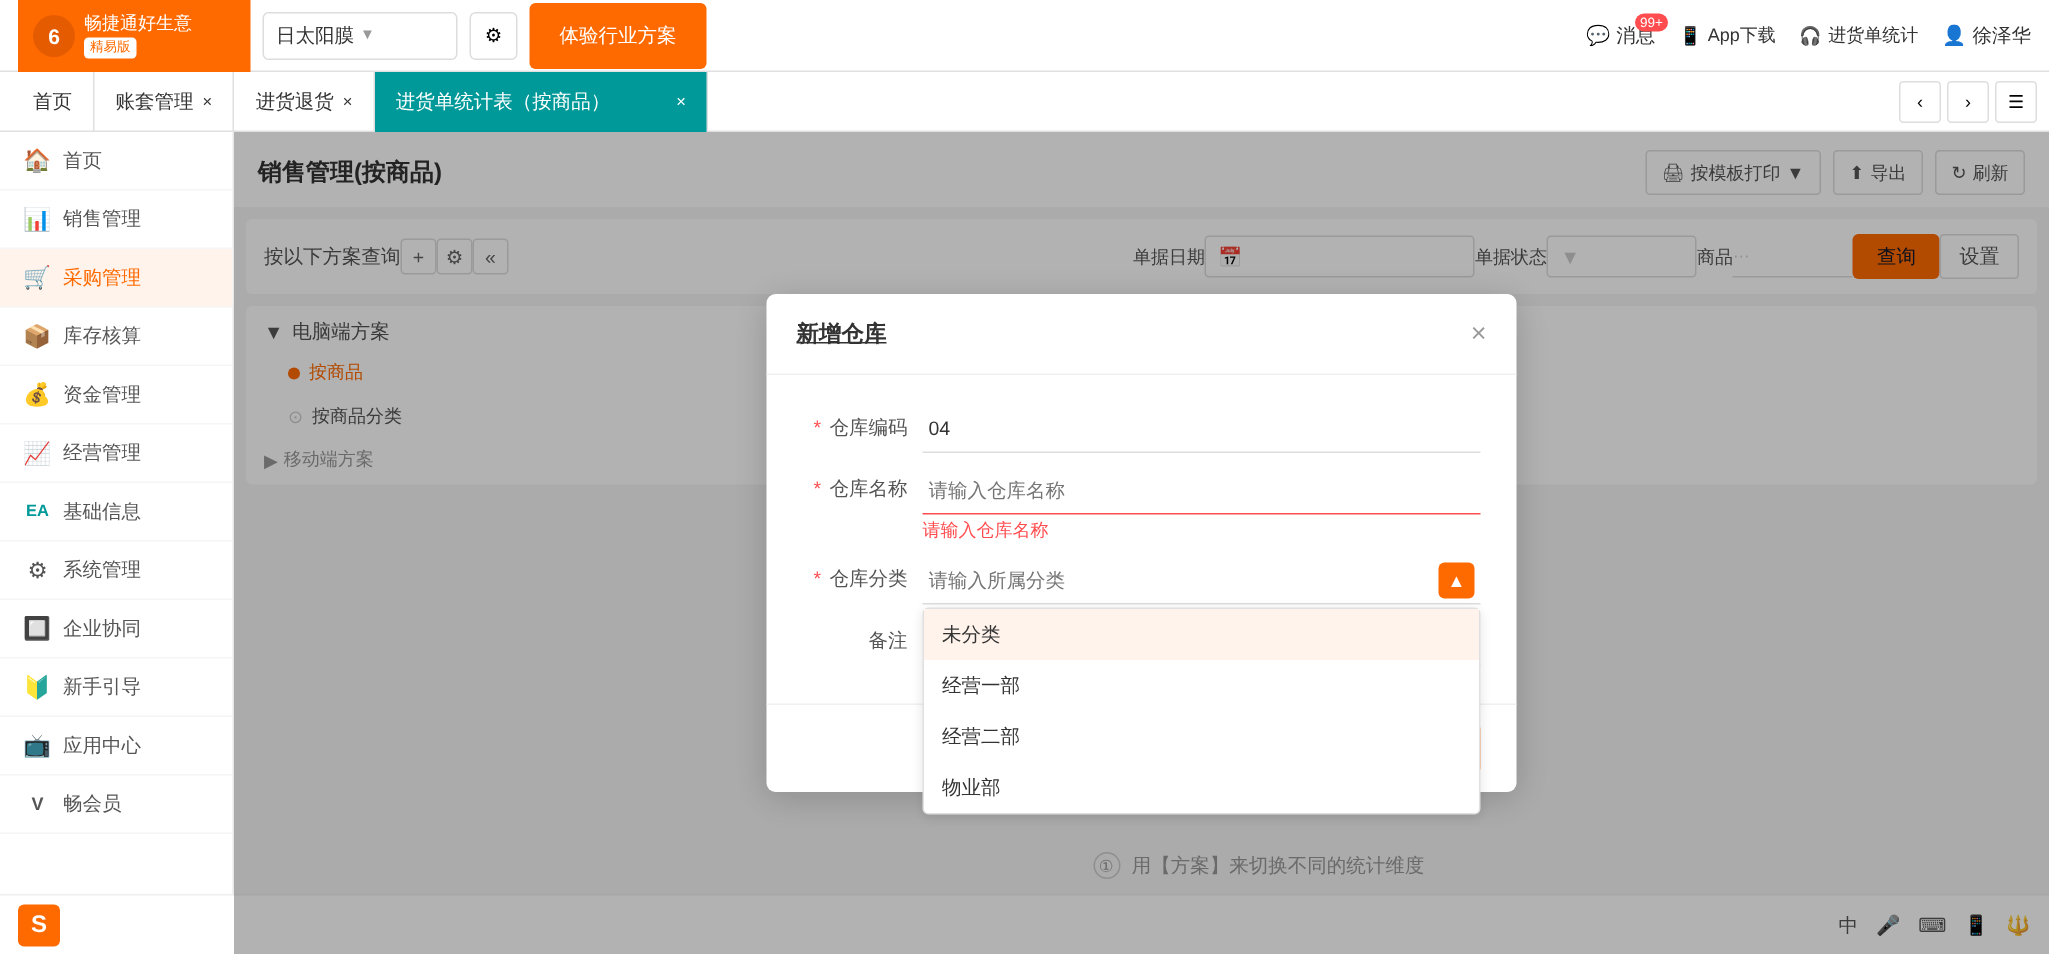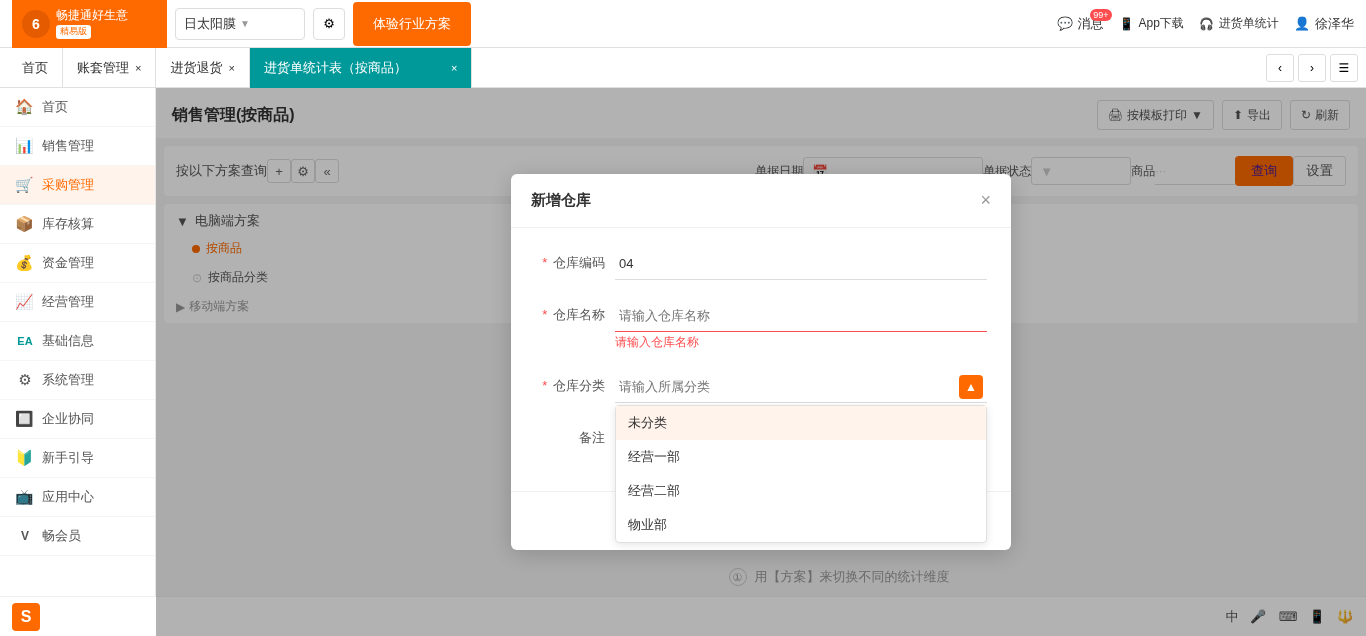--- a/index.html
+++ b/index.html
@@ -93,24 +93,24 @@
     
     .modal {
       background: #fff; border-radius: 6px; width: 500px;
       box-shadow: 0 4px 24px rgba(0,0,0,0.18); position: relative;
       padding-bottom: 0; overflow: visible;
     }
     .modal-header {
       display: flex; align-items: center; justify-content: space-between;
       padding: 16px 20px; border-bottom: 1px solid #f0f0f0;
     }
-    .modal-title { font-size: 15px; font-weight: bold; color: #333; }
+    .modal-title { font-size: 15px; font-weight: bold; color: #333; text-decoration: underline; }
     .modal-close { cursor: pointer; color: #999; font-size: 18px; }
     .modal-body { padding: 20px 24px 16px; }
-    .form-row { display: flex; align-items: flex-start; margin-bottom: 20px; position: relative; }
+    .form-row { display: flex; align-items: flex-start; margin-bottom: 9px; position: relative; }
     .form-label { width: 80px; flex-shrink: 0; color: #555; font-size: 13px; padding-top: 6px; text-align: right; padding-right: 10px; }
     .form-label .required { color: #ff4d4f; margin-right: 2px; }
     .form-control { flex: 1; }
     .form-input {
       width: 100%; height: 32px; border: none; border-bottom: 1px solid #ddd;
       outline: none; font-size: 13px; color: #333; padding: 0 4px;
       background: transparent;
     }
     .form-input.error { border-bottom: 1px solid #ff4d4f; }
     .error-msg { color: #ff4d4f; font-size: 12px; margin-top: 2px; }
@@ -128,21 +128,21 @@
       margin-top: 2px;
     }
     .dropdown-item {
       padding: 8px 12px; cursor: pointer; font-size: 13px; color: #333;
     }
     .dropdown-item.highlighted { background: #fff3eb; }
     .modal-footer {
       display: flex; justify-content: flex-end; padding: 12px 24px;
       border-top: 1px solid #f0f0f0; gap: 8px;
     }
-    .btn-save { background: #ff6a00; color: #4c1d95; border: none; border-radius: 4px; padding: 0 24px; height: 34px; cursor: pointer; font-size: 13px; }
+    .btn-save { background: #ff6a00; color: #0f172a; border: none; border-radius: 4px; padding: 0 24px; height: 34px; cursor: pointer; font-size: 13px; }
 
     
     .bottom-area { position: absolute; bottom: 0; left: 156px; right: 0; background: #f5f5f5; padding: 20px; display: flex; flex-direction: column; align-items: center; justify-content: center; gap: 12px; }
     .hint-row { display: flex; align-items: center; gap: 8px; color: #999; font-size: 13px; }
     .hint-dot { width: 18px; height: 18px; border-radius: 50%; border: 1px solid #ccc; display: flex; align-items: center; justify-content: center; font-size: 11px; color: #999; }
 
     
     .bottom-bar { position: fixed; bottom: 0; left: 0; right: 0; height: 40px; background: #fff; border-top: 1px solid #eee; display: flex; align-items: center; justify-content: flex-end; padding: 0 12px; gap: 12px; z-index: 50; }
 
     .sidebar-scroll { height: calc(548px - 40px); overflow: hidden; }

